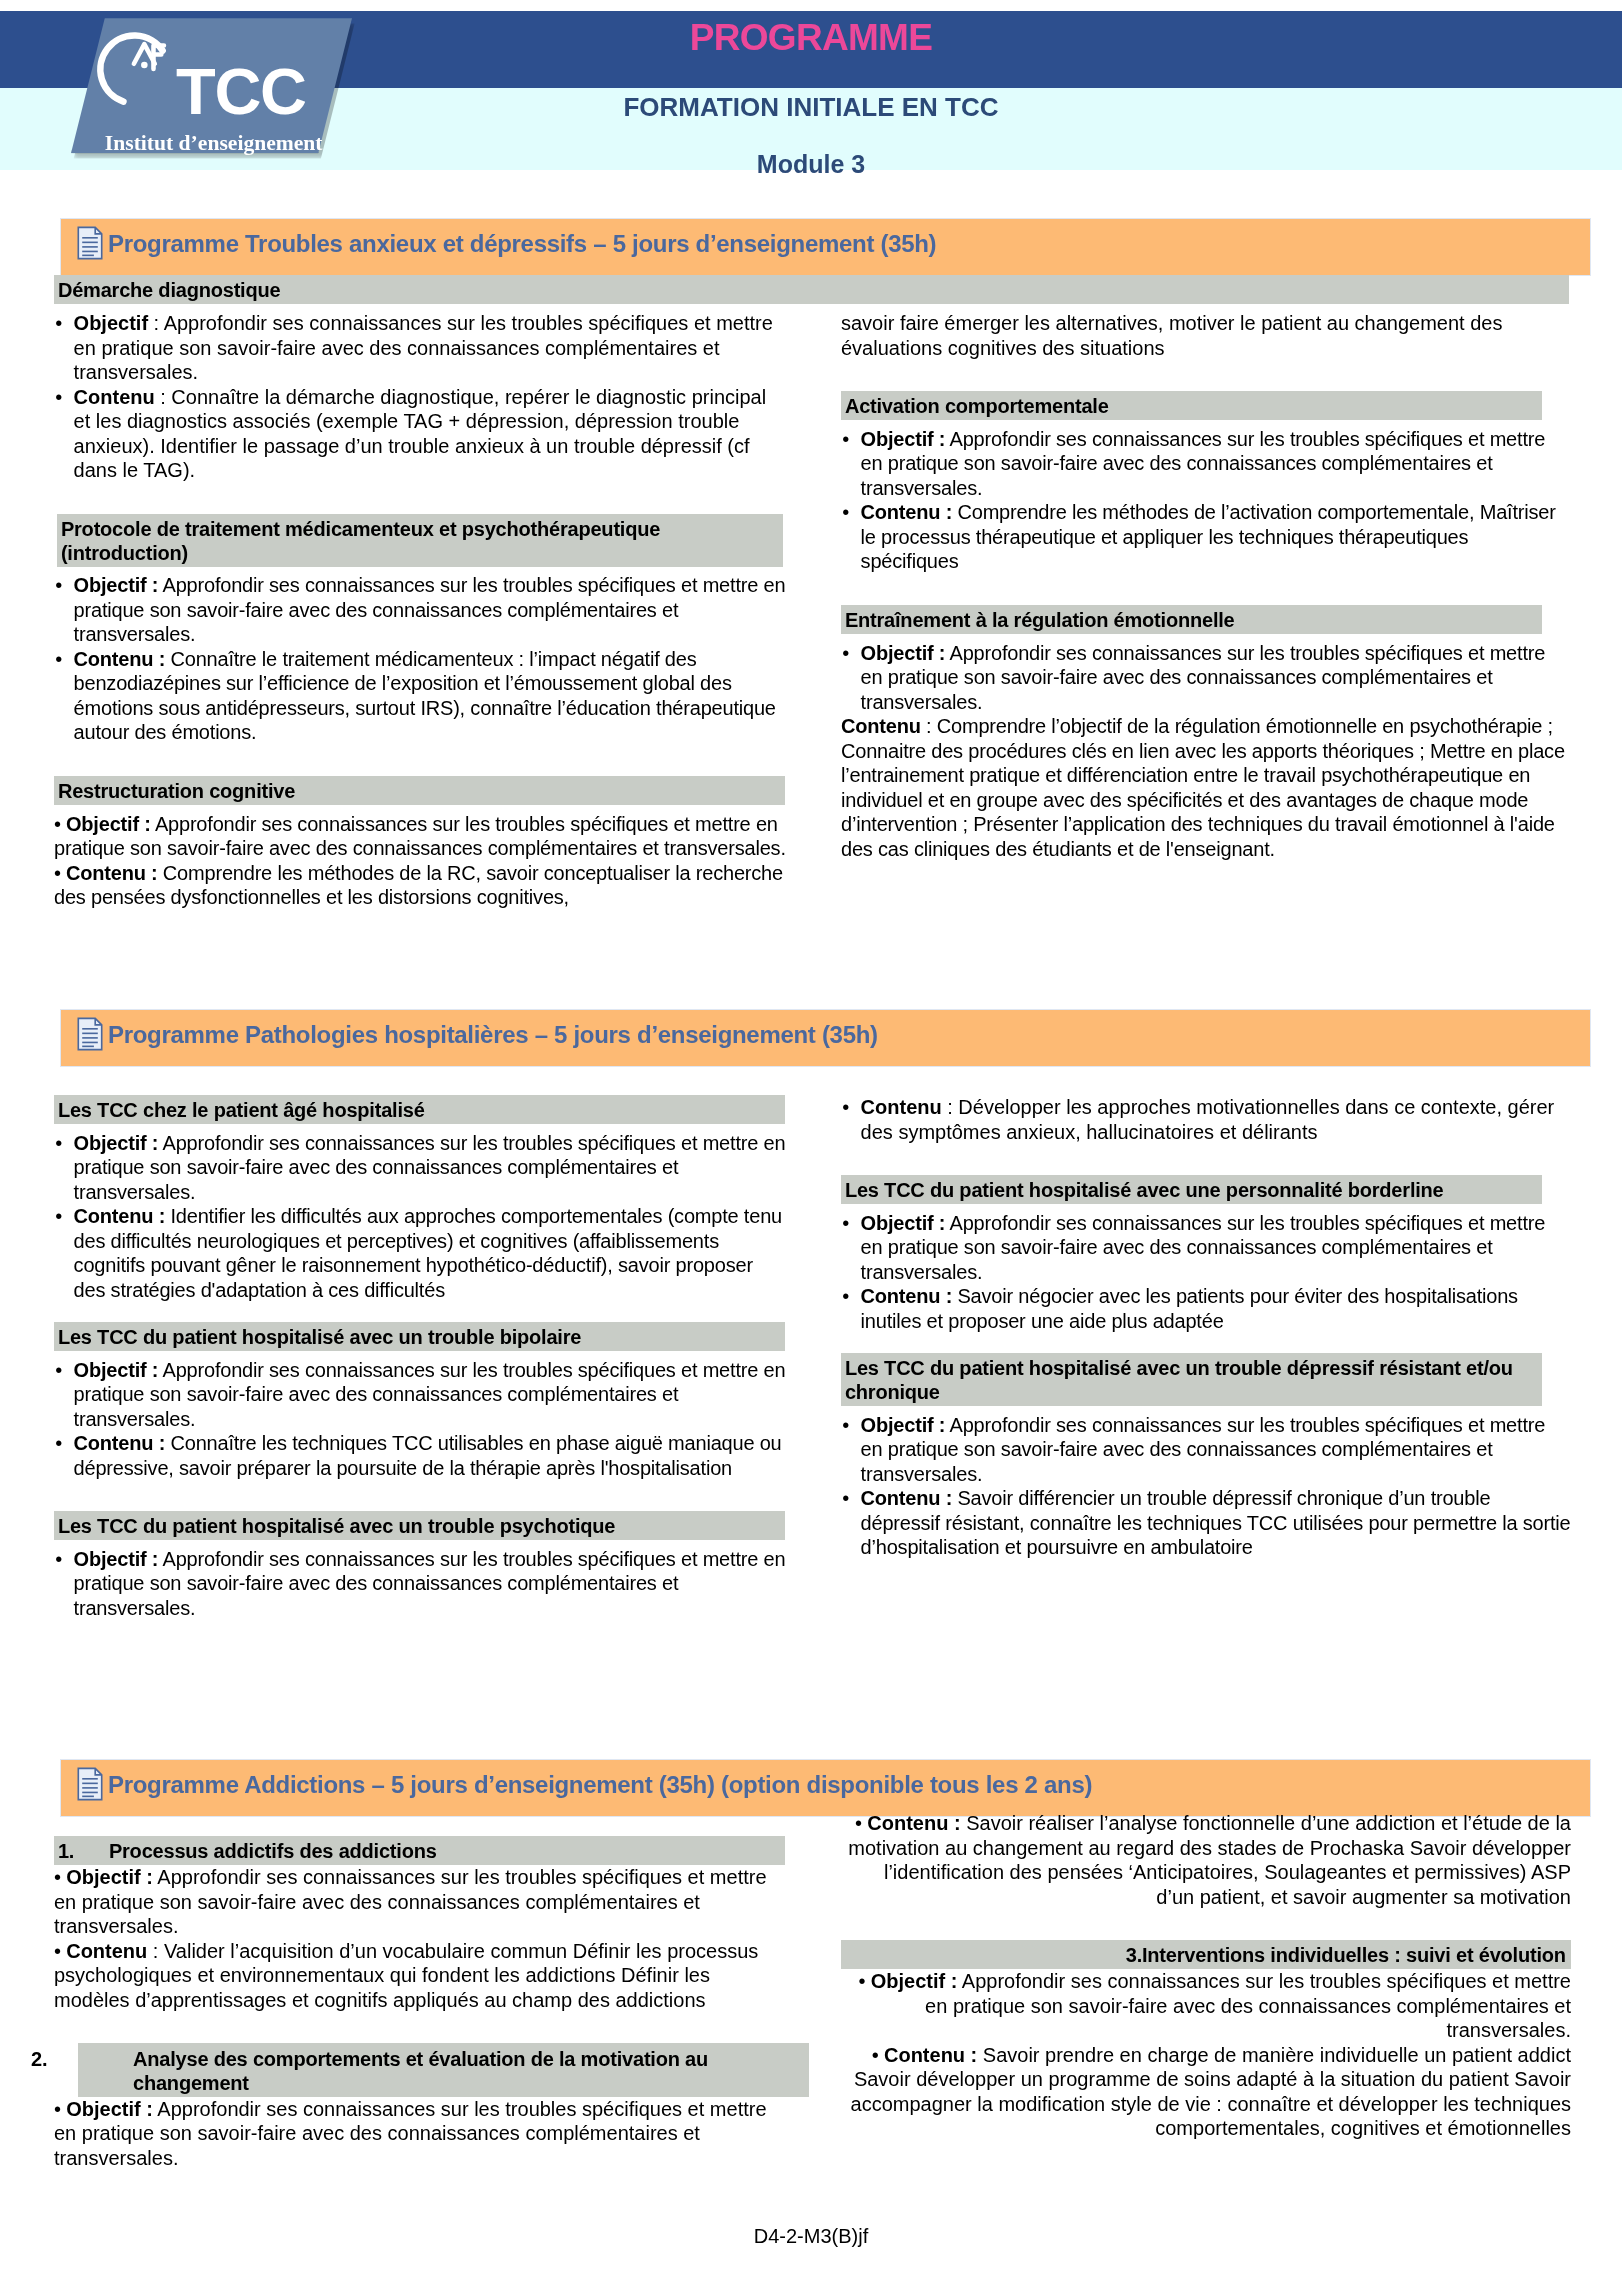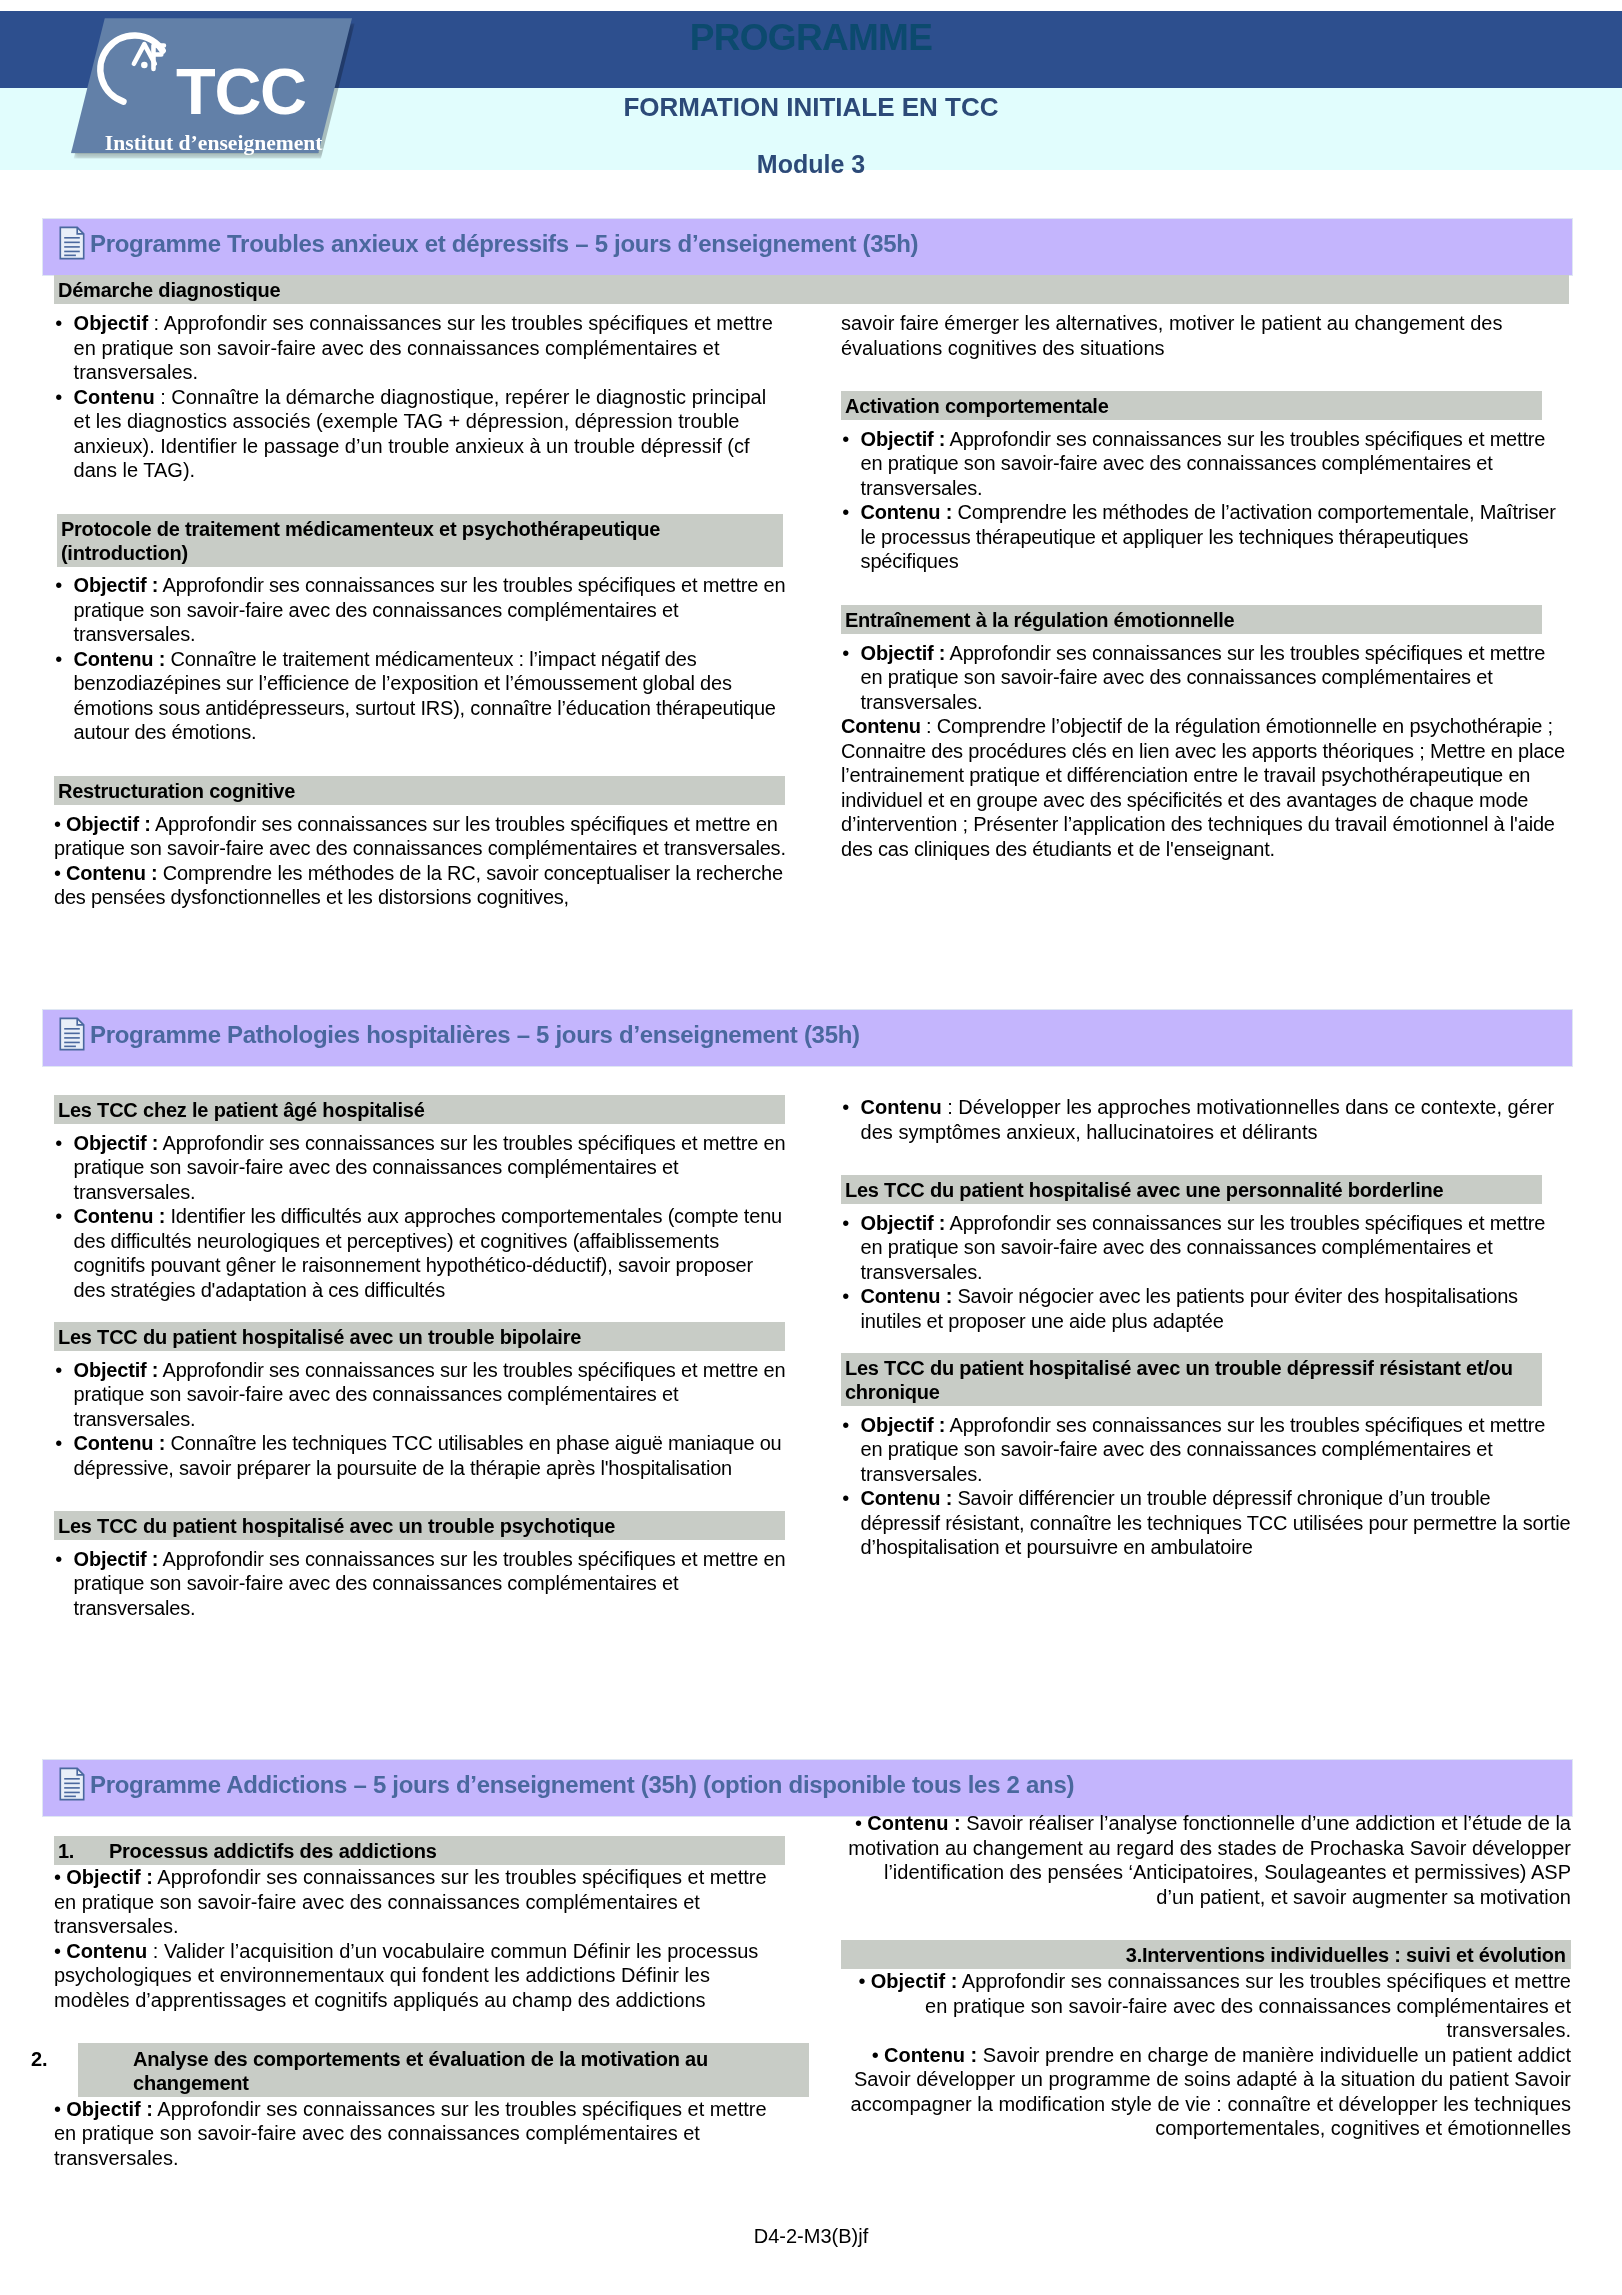--- a/index.html
+++ b/index.html
@@ -3,41 +3,41 @@
 <meta charset="utf-8">
 <style>
   html, body { margin: 0; padding: 0; background: #ffffff; }
   body { width: 1622px; height: 2295px; position: relative; overflow: hidden;
          font-family: "Liberation Sans", "DejaVu Sans", sans-serif; color: #000; }
   .abs { position: absolute; }
 
   
   .band-dark { left: 0; top: 10.5px; width: 1622px; height: 77px; background: #2d4f8e; }
   .band-light { left: 0; top: 88px; width: 1622px; height: 82px; background: #e1fdfd; }
-  .hdr-title { left: 0; width: 1622px; top: 17px; text-align: center; color: #0c4a6e;
+  .hdr-title { left: 0; width: 1622px; top: 17px; text-align: center; color: #ec4899;
                font-weight: bold; font-size: 37px; letter-spacing: -0.7px; }
   .hdr-sub { left: 0; width: 1622px; top: 92px; text-align: center; color: #2c4a78;
              font-weight: bold; font-size: 26px; }
   .hdr-mod { left: 0; width: 1622px; top: 150px; text-align: center; color: #2c4a78;
              font-weight: bold; font-size: 25px; }
 
   .logo { left: 71px; top: 18.3px; width: 281px; height: 135px; }
   .logo-shape { position: absolute; left: 0; top: 0; width: 281px; height: 135px;
                 background: #6280a8; clip-path: polygon(12% 0, 100% 0, 88% 100%, 0 100%);
                 box-shadow: 0 3.9px 5.2px rgba(0,0,0,0.35); }
   .logo-shadow { position: absolute; left: 2.6px; top: 5.2px; width: 281px; height: 135px;
                  background: rgba(0,0,0,0.25); clip-path: polygon(12% 0, 100% 0, 88% 100%, 0 100%); filter: blur(2.6px); }
   .logo-svg { position: absolute; left: 0; top: 0; }
   .logo-tcc { position: absolute; left: 105px; top: 41px; color: #fff; font-weight: bold;
               font-size: 65px; letter-spacing: -1.3px; line-height: 1; }
   .logo-inst { position: absolute; left: 5.2px; top: 113px; width: 275px; text-align: center; color: #fff;
                font-family: "Liberation Serif", "DejaVu Serif", serif; font-weight: bold; font-size: 21.6px; }
 
   
-  .banner { left: 42px; width: 1531px; height: 58px; background: #c4b5fd;
+  .banner { left: 60px; width: 1531px; height: 58px; background: #fdba74;
             border: 0.7px solid #dfe7f3; box-sizing: border-box; }
   .banner-icon { position: absolute; left: 15.7px; top: 6.5px; }
   .banner-title { position: absolute; left: 47px; top: 10.5px; color: #4a689e; font-weight: bold;
                   font-size: 24px; white-space: nowrap; letter-spacing: -0.3px; }
 
   
   .col { font-size: 20px; line-height: 24.5px; }
   .col-left { left: 54px; width: 732px; }
   .col-right { left: 841px; width: 730px; }
   .sub-h { background: #c8ccc6; font-weight: bold; font-size: 20px; line-height: 24px;

